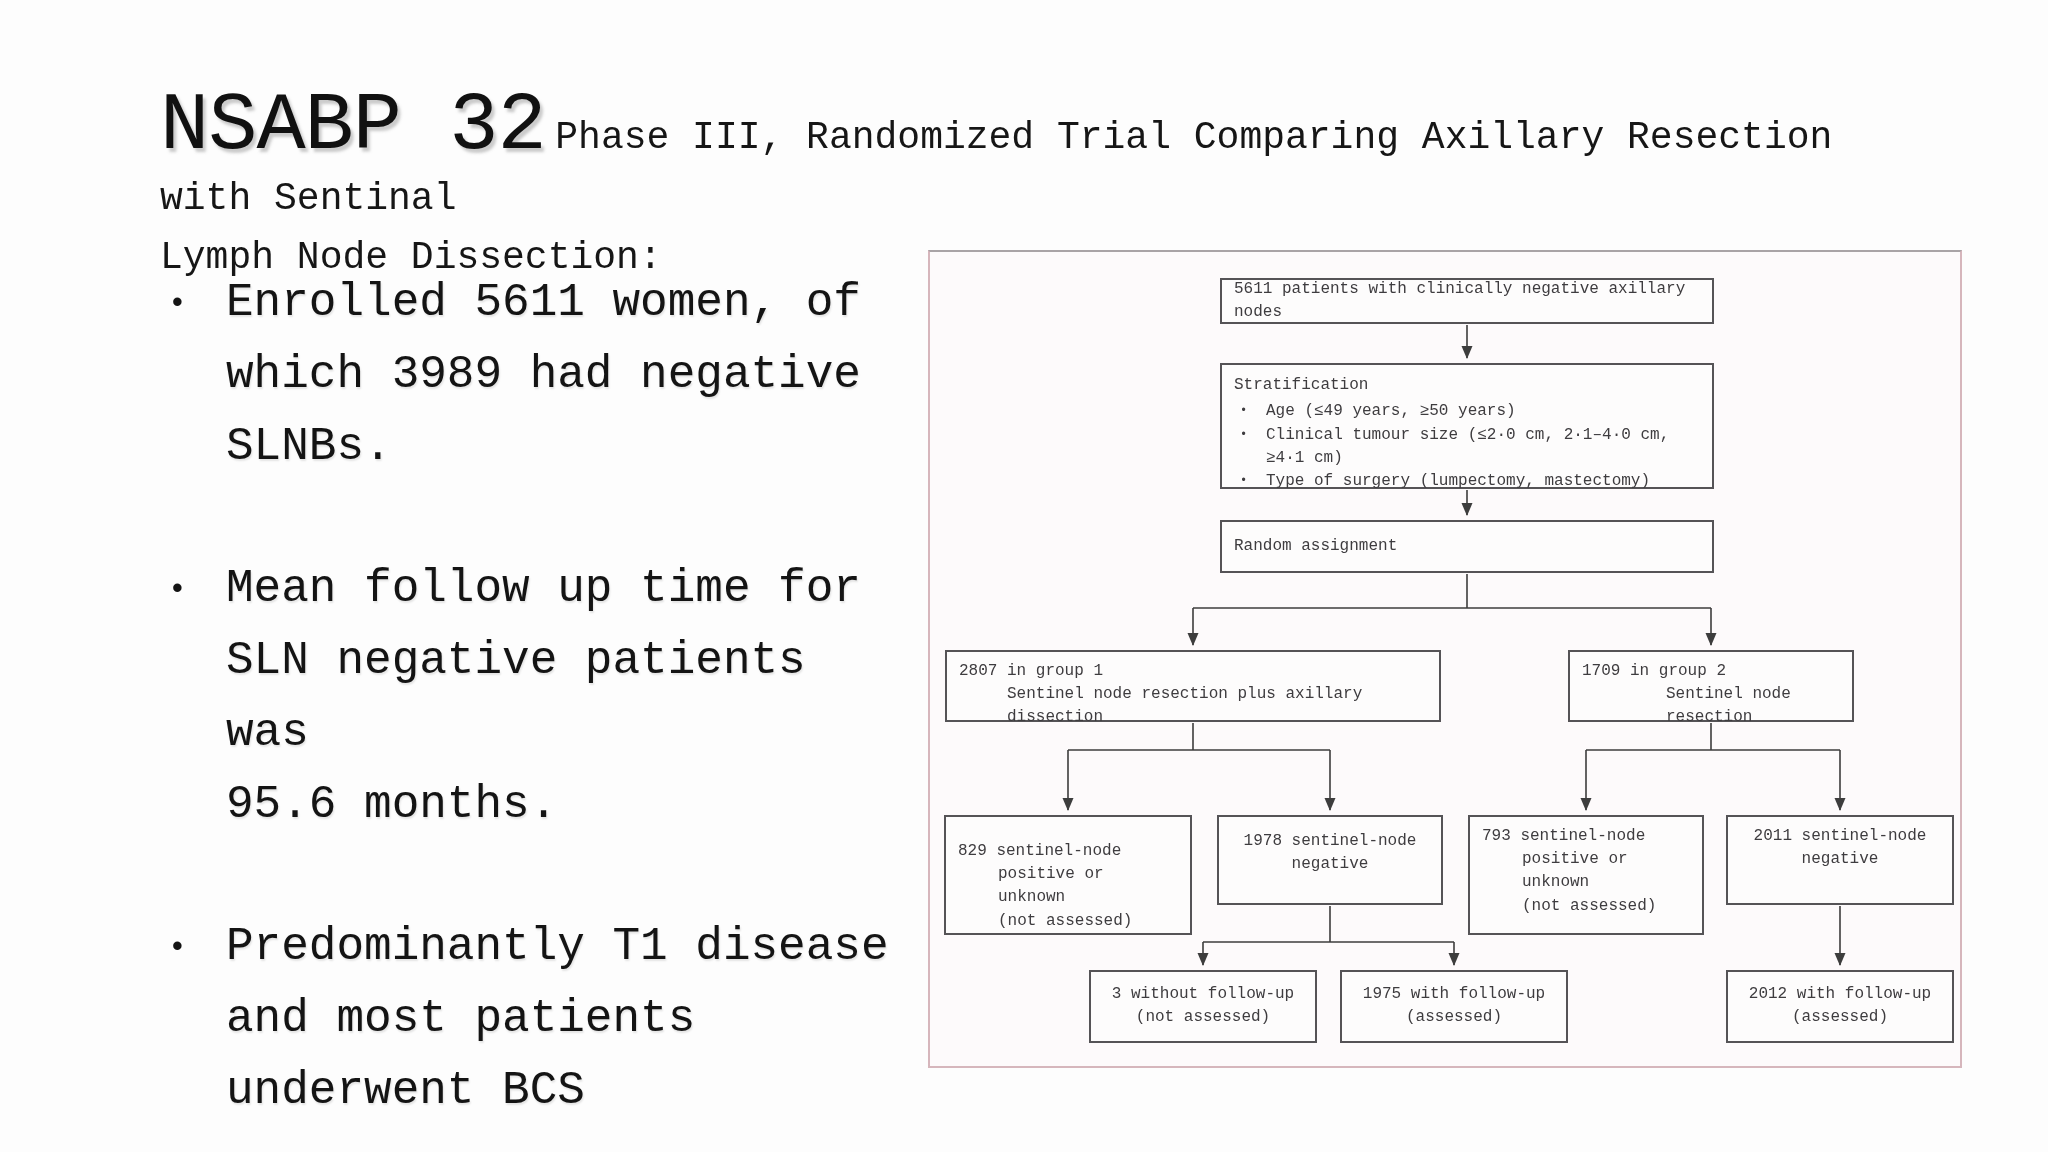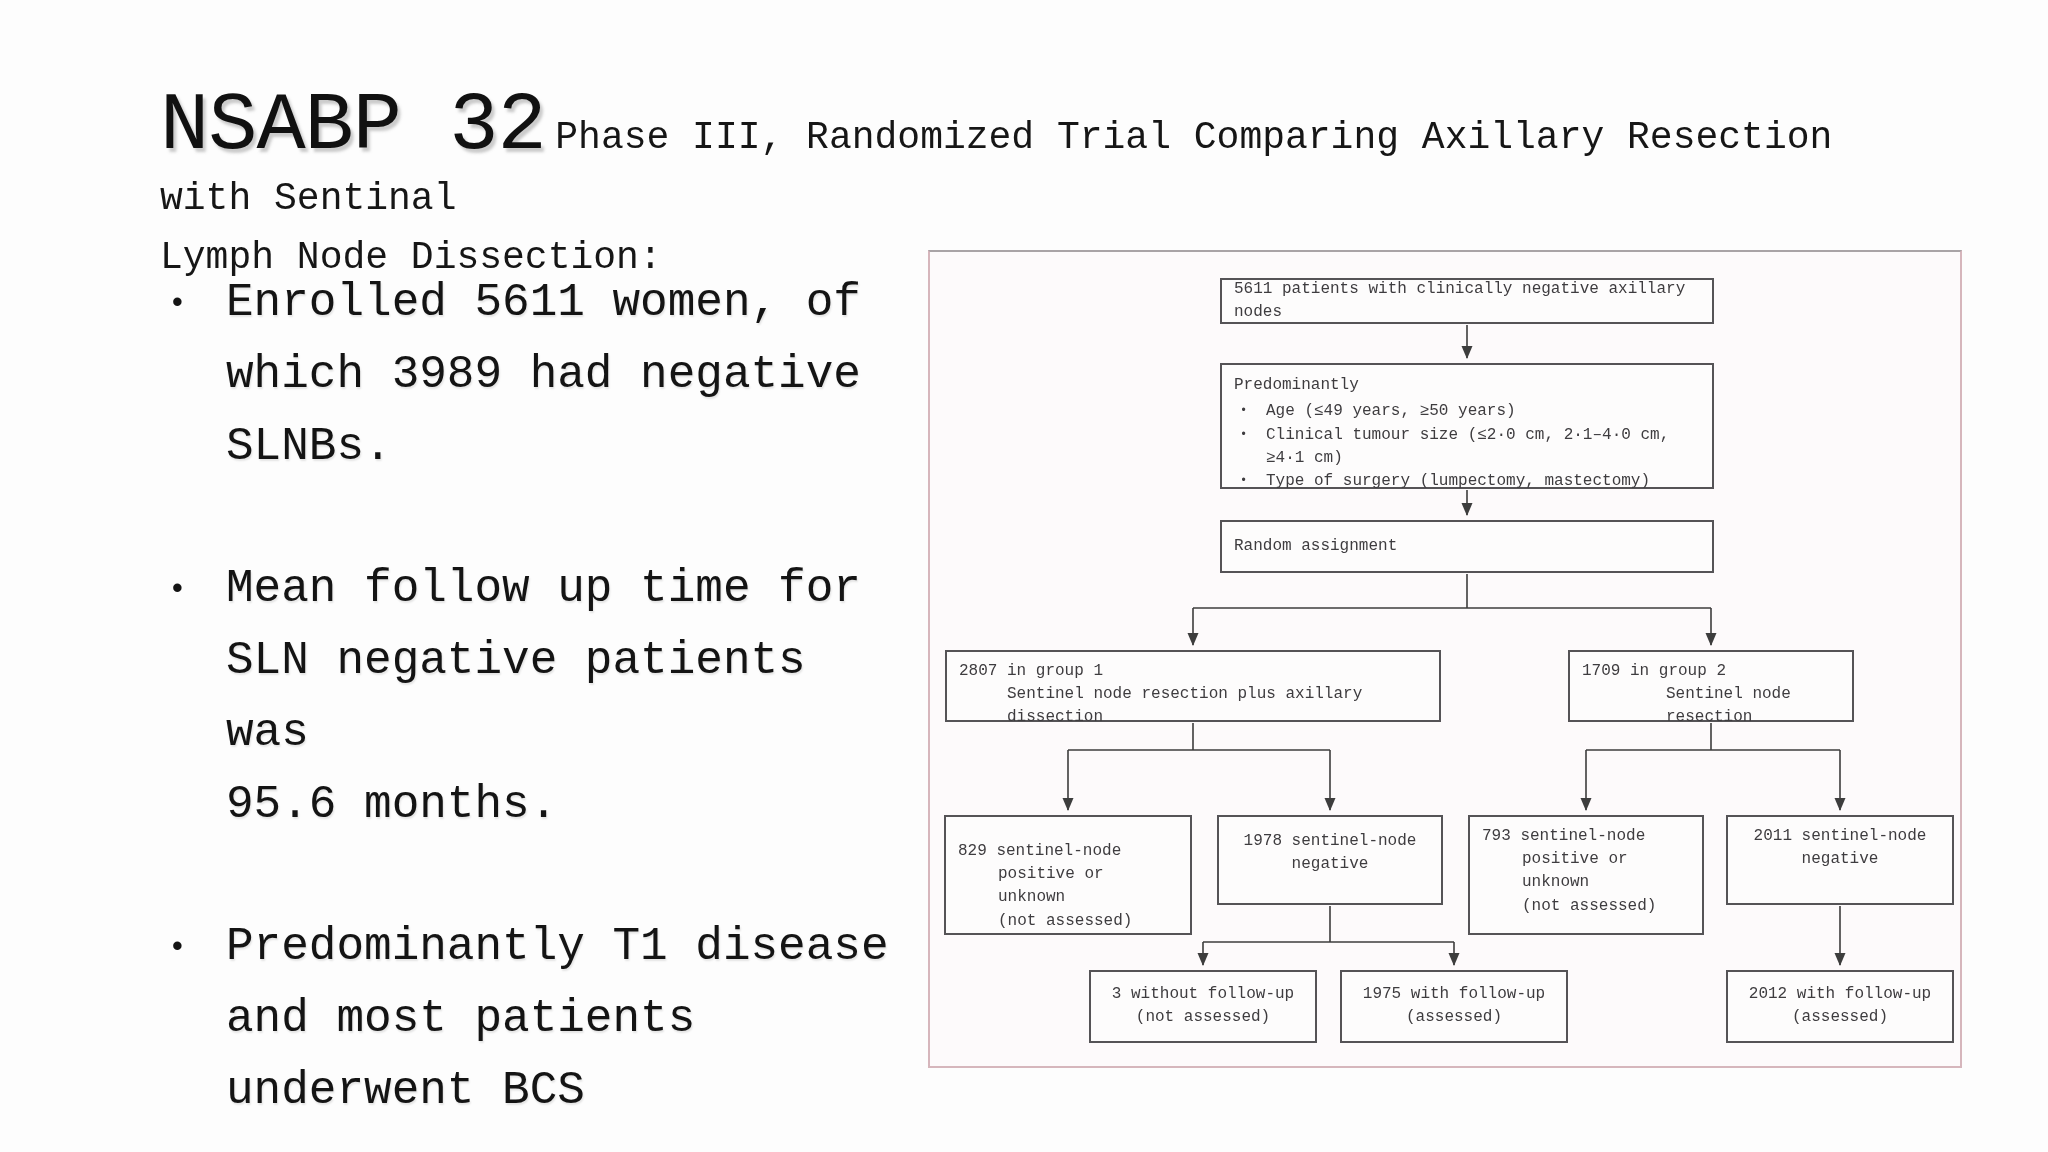--- a/index.html
+++ b/index.html
@@ -154,21 +154,21 @@
 
         <path d="M910 654 V713" marker-end="url(#ah)"></path>
       </g>
     </svg>
 
     <div class="fc-box box-top fc-vcenter">
       <span class="fc-text">5611 patients with clinically negative axillary nodes</span>
     </div>
 
     <div class="fc-box box-strat">
-      <div class="strat-title">Predominantly</div>
+      <div class="strat-title">Stratification</div>
       <div class="strat-item">
         <span class="strat-marker">•</span>
         <span>Age (≤49 years, ≥50 years)</span>
       </div>
       <div class="strat-item">
         <span class="strat-marker">•</span>
         <span>Clinical tumour size (≤2·0 cm, 2·1–4·0 cm, ≥4·1 cm)</span>
       </div>
       <div class="strat-item">
         <span class="strat-marker">•</span>

